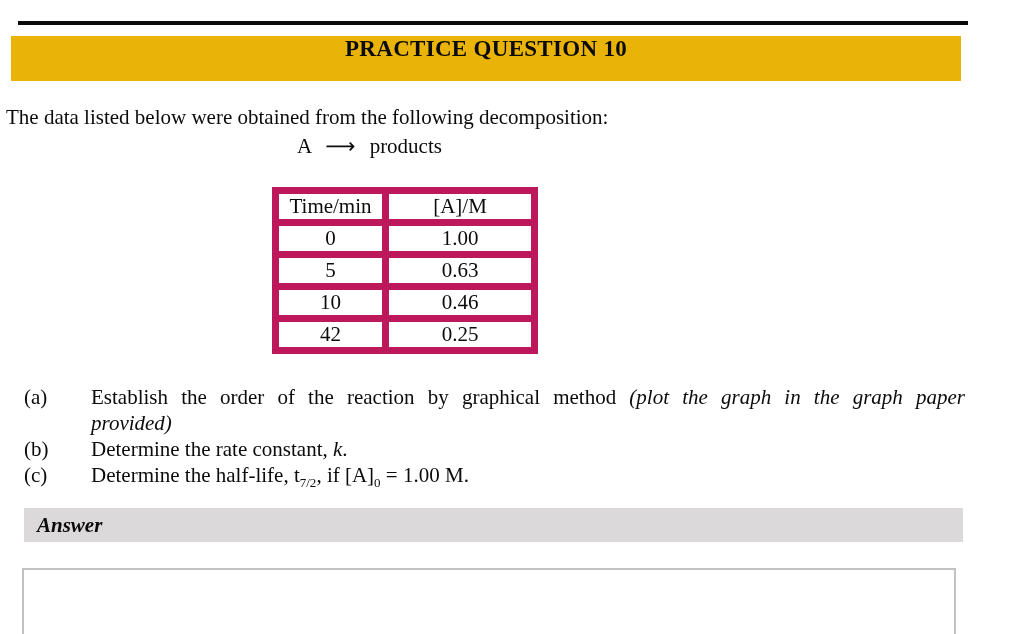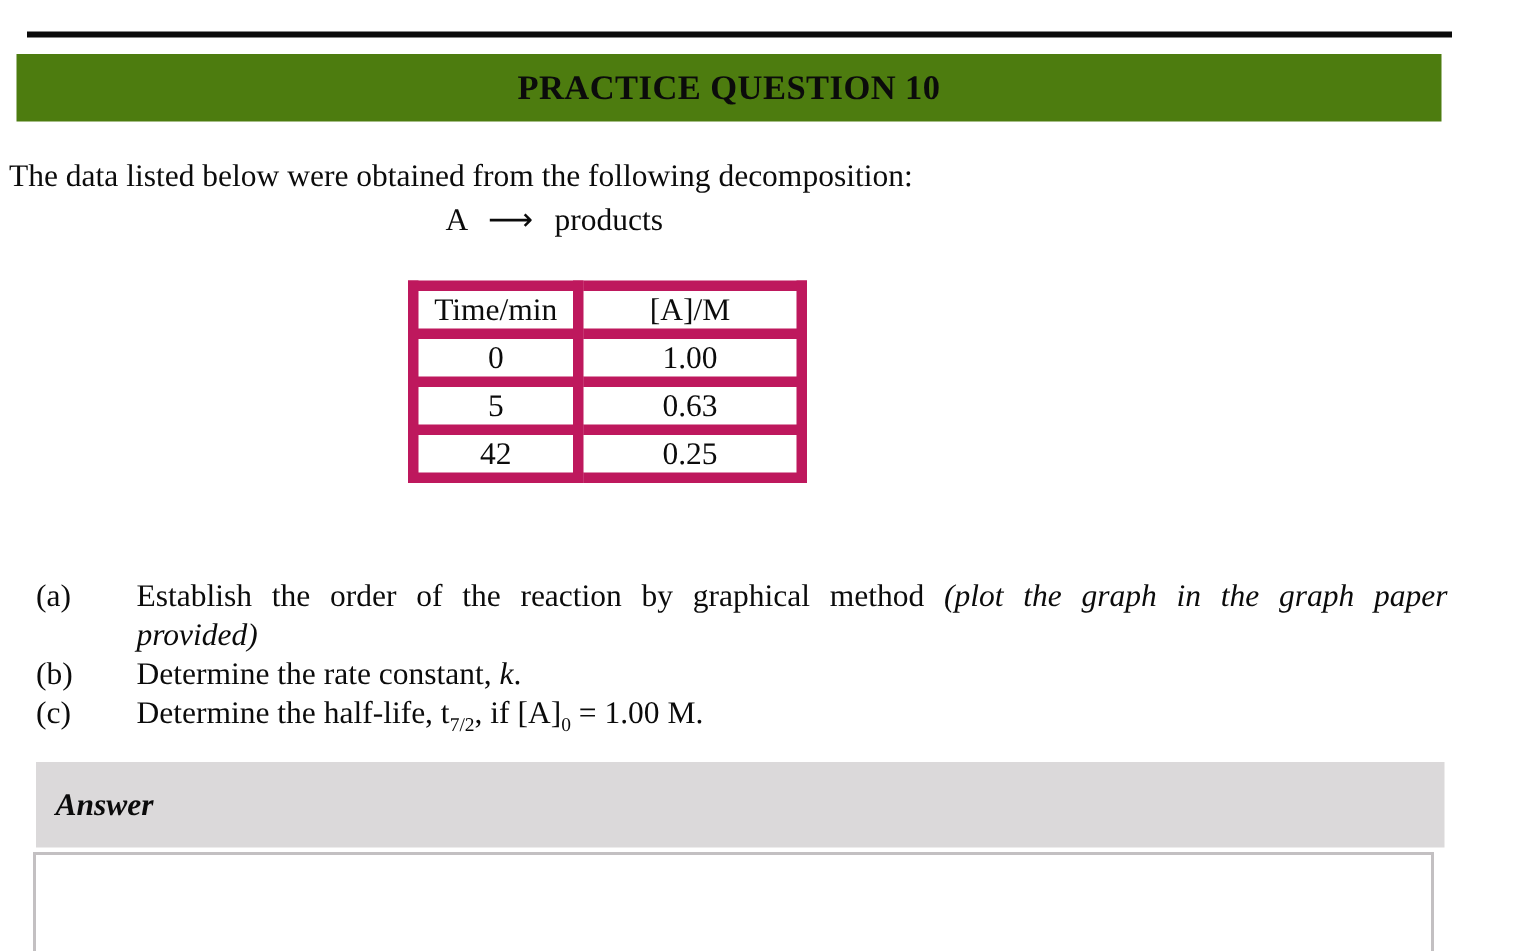--- a/index.html
+++ b/index.html
@@ -14,22 +14,22 @@
 
   .top-rule {
     position: absolute; left: 18px; top: 21px;
     width: 950px; height: 4px;
     background: #0a0a0a;
   }
 
   .title-banner {
     position: absolute; left: 11px; top: 36px;
     width: 950px; height: 45px;
-    background: #4d7c0f;
-    display: flex; align-items: center; justify-content: center;
+    background: #eab308;
+    display: flex; align-items: flex-start; justify-content: center;
   }
   .title-banner .title-text {
     font-weight: bold; font-size: 23px; letter-spacing: 0.3px;
   }
 
   .intro {
     position: absolute; left: 6px; top: 105px;
     font-size: 21px; white-space: nowrap;
   }
 
@@ -62,21 +62,21 @@
   }
   .q { display: flex; align-items: flex-start; }
   .q-label { width: 67px; flex: 0 0 67px; }
   .q-body { flex: 1 1 auto; }
   .q-justify { text-align: justify; text-align-last: justify; }
   .emph { font-weight: normal; font-style: italic; }
   .q sub { font-size: 13px; line-height: 0; }
 
   .answer-banner {
     position: absolute; left: 24px; top: 508px;
-    width: 939px; height: 57px;
+    width: 939px; height: 34px;
     background: #dbd9da;
     display: flex; align-items: center;
     padding-left: 13px;
   }
   .answer-banner .answer-text {
     font-weight: bold; font-style: italic; font-size: 21px;
   }
 
   .answer-box {
     position: absolute; left: 22px; top: 568px;
@@ -110,20 +110,24 @@
   </tr>
   <tr>
     <td>0</td>
     <td>1.00</td>
   </tr>
   <tr>
     <td>5</td>
     <td>0.63</td>
   </tr>
   <tr>
+    <td>10</td>
+    <td>0.46</td>
+  </tr>
+  <tr>
     <td>42</td>
     <td>0.25</td>
   </tr>
 </tbody>
   </table>
 
 <div class="questions">
 
   <div class="q">
     <span class="q-label">(a)</span>

